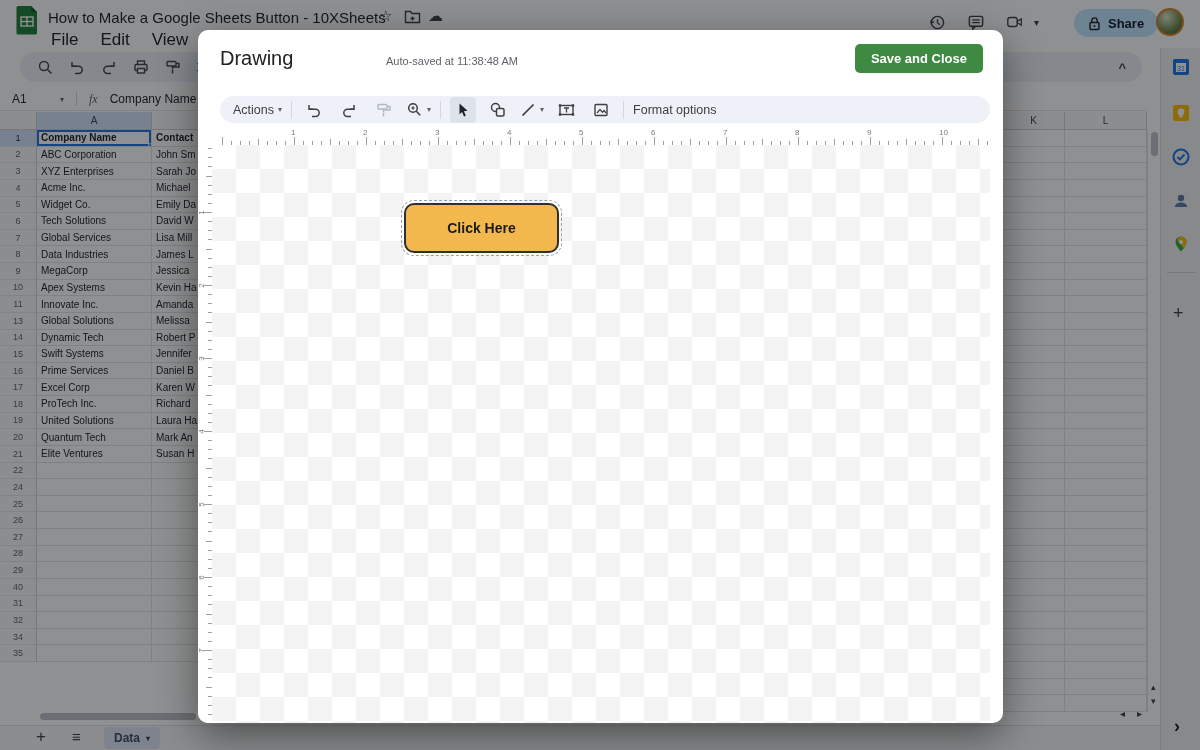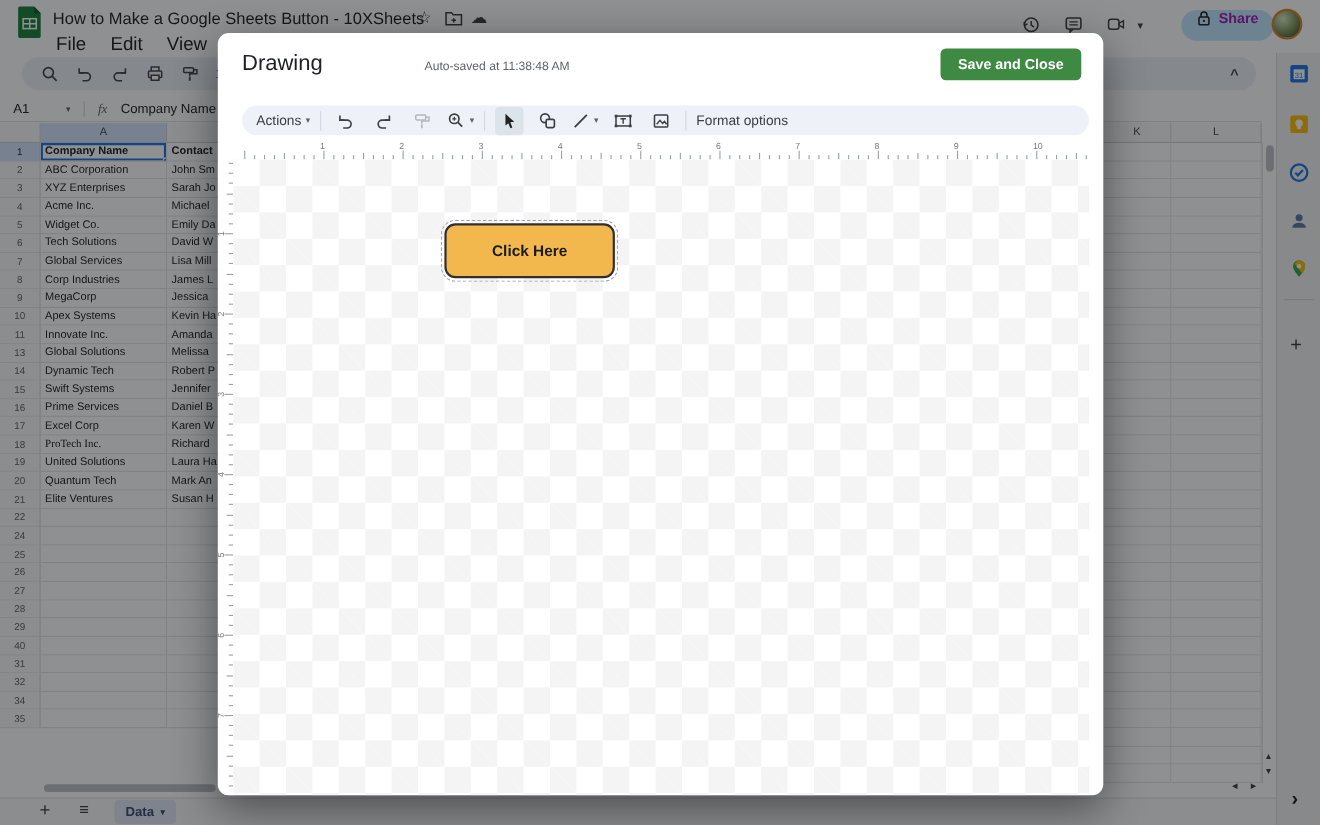--- a/index.html
+++ b/index.html
@@ -21,21 +21,21 @@
   .chd{border-right:1px solid #cfd2d6;border-bottom:1px solid #cfd2d6;background:#f8f9fa;display:flex;align-items:center;justify-content:center}
   .chd.sel{background:#d3e3fd}
   .rowwrap{overflow:hidden}
   .grow{display:flex;height:16.628px}
   .gnum{width:37px;flex:0 0 37px;background:#f8f9fa;border-right:1px solid #cfd2d6;border-bottom:1px solid #e7e8ea;font-size:9px;color:#5f6368;display:flex;align-items:center;justify-content:center}
   .gnum.sel{background:#d3e3fd;color:#19212b}
   .gcell{border-right:1px solid #e2e3e3;border-bottom:1px solid #e2e3e3;background:#fff;font-size:10px;color:#202124;display:flex;align-items:center;padding-left:4px;white-space:nowrap;overflow:hidden}
   .gcell.hdr{font-weight:bold}
   .a1sel{box-shadow:inset 0 0 0 2px #1a73e8;position:relative}
   .fillhandle{position:absolute;right:-3px;bottom:-3px;width:6px;height:6px;border-radius:50%;background:#1a73e8;border:1px solid #fff}
-  .sharepill{background:#c2e7ff;border-radius:16px;height:28px;display:flex;gap:7px;padding:0 14px;font-size:13px;font-weight:bold;color:#a21caf}
+  .sharepill{background:#c2e7ff;border-radius:16px;height:28px;display:flex;align-items:center;gap:7px;padding:0 14px;font-size:13px;font-weight:bold;color:#0f172a}
   .avatar{width:28px;height:28px;border-radius:50%;background:radial-gradient(circle at 35% 30%,#d9e8c8,#7a9157 55%,#2f4a2c 95%);border:2px solid #d9822b}
   .sidebar{background:#f1f3f4;border-left:1px solid #dadce0}
   .sbicon{position:absolute;left:11px;width:18px;height:18px}
   .bottombar{background:#f8f9fa;border-top:1px solid #e0e0e0}
   .sheettab{background:#dfe7f9;border-radius:4px;height:22px;display:flex;align-items:center;gap:6px;padding:0 10px;font-size:12px;font-weight:bold;color:#3b4b68}
   .overlay{position:absolute;left:0;top:0;width:1200px;height:750px;background:rgba(10,12,16,.46);z-index:5}
 
   
   .dialog{position:absolute;left:198px;top:30px;width:805px;height:693px;background:#fff;border-radius:10px;box-shadow:0 12px 40px rgba(0,0,0,.45);z-index:10;overflow:hidden}
   .dlg-title{font-size:20px;color:#202124}
@@ -206,21 +206,21 @@
           <div class="gcell" style="width: 115px; flex: 0 0 115px;">Tech Solutions</div>
           <div class="gcell" style="flex: 1 1 0%;">David W</div>
         </div>
         <div class="grow">
           <div class="gnum">7</div>
           <div class="gcell" style="width: 115px; flex: 0 0 115px;">Global Services</div>
           <div class="gcell" style="flex: 1 1 0%;">Lisa Mill</div>
         </div>
         <div class="grow">
           <div class="gnum">8</div>
-          <div class="gcell" style="width: 115px; flex: 0 0 115px;">Corp Industries</div>
+          <div class="gcell" style="width: 115px; flex: 0 0 115px;">Data Industries</div>
           <div class="gcell" style="flex: 1 1 0%;">James L</div>
         </div>
         <div class="grow">
           <div class="gnum">9</div>
           <div class="gcell" style="width: 115px; flex: 0 0 115px;">MegaCorp</div>
           <div class="gcell" style="flex: 1 1 0%;">Jessica</div>
         </div>
         <div class="grow">
           <div class="gnum">10</div>
           <div class="gcell" style="width: 115px; flex: 0 0 115px;">Apex Systems</div>
@@ -251,21 +251,21 @@
           <div class="gcell" style="width: 115px; flex: 0 0 115px;">Prime Services</div>
           <div class="gcell" style="flex: 1 1 0%;">Daniel B</div>
         </div>
         <div class="grow">
           <div class="gnum">17</div>
           <div class="gcell" style="width: 115px; flex: 0 0 115px;">Excel Corp</div>
           <div class="gcell" style="flex: 1 1 0%;">Karen W</div>
         </div>
         <div class="grow">
           <div class="gnum">18</div>
-          <div class="gcell" style="width: 115px; flex: 0 0 115px; font-family: Liberation Serif, serif;">ProTech Inc.</div>
+          <div class="gcell" style="width: 115px; flex: 0 0 115px;">ProTech Inc.</div>
           <div class="gcell" style="flex: 1 1 0%;">Richard</div>
         </div>
         <div class="grow">
           <div class="gnum">19</div>
           <div class="gcell" style="width: 115px; flex: 0 0 115px;">United Solutions</div>
           <div class="gcell" style="flex: 1 1 0%;">Laura Ha</div>
         </div>
         <div class="grow">
           <div class="gnum">20</div>
           <div class="gcell" style="width: 115px; flex: 0 0 115px;">Quantum Tech</div>

